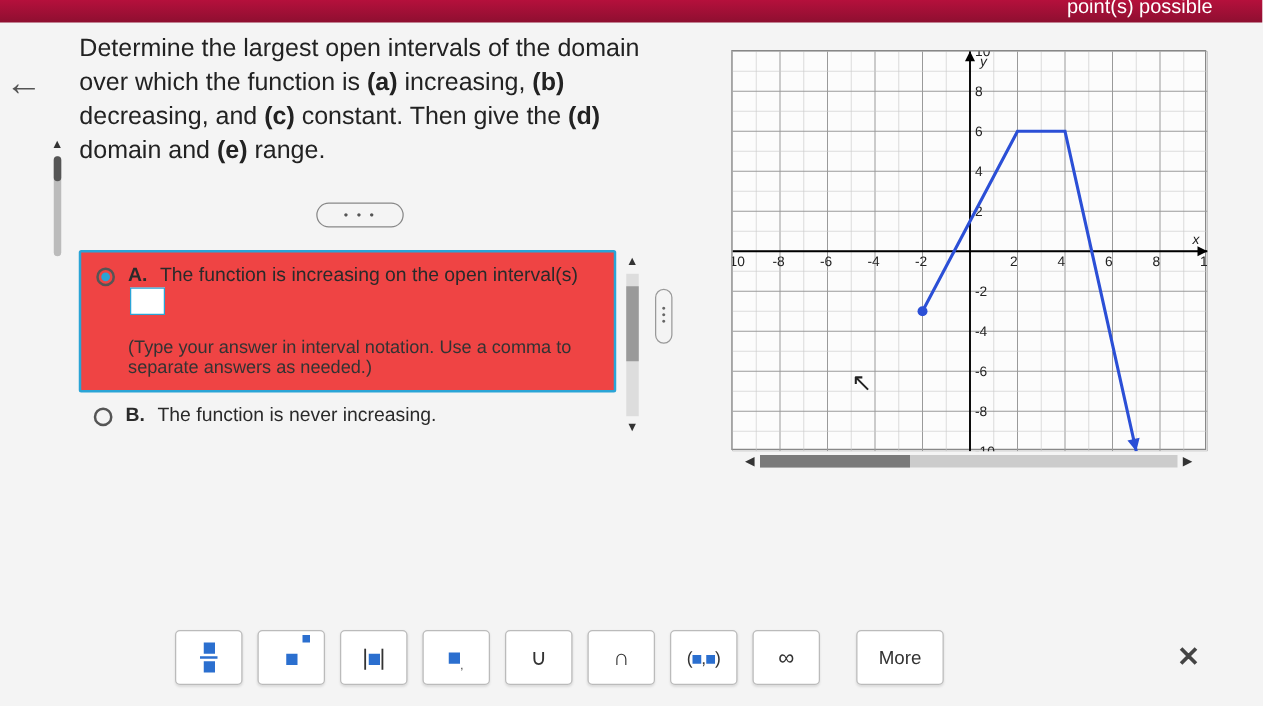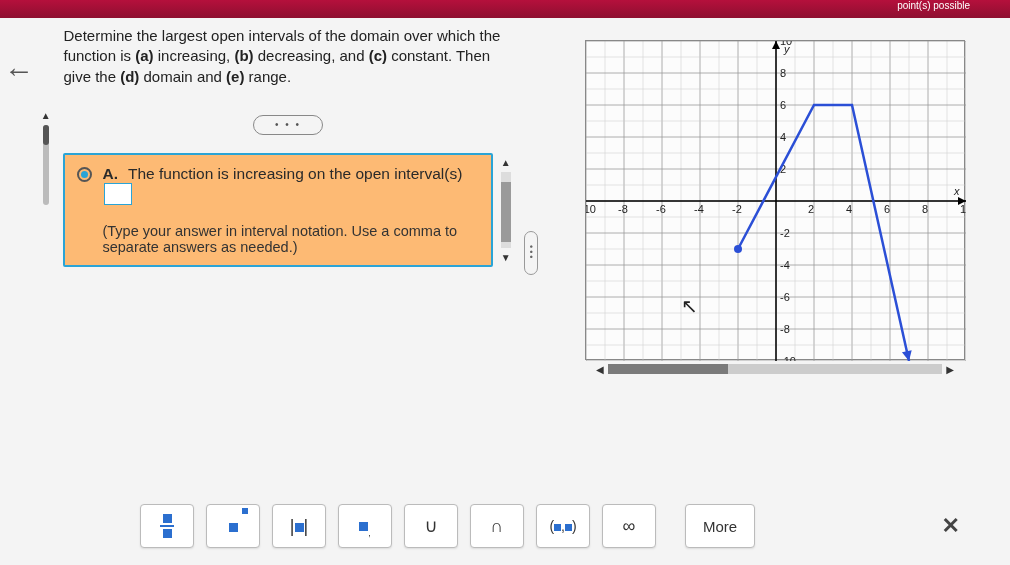--- a/index.html
+++ b/index.html
@@ -9,21 +9,21 @@
     width: 1010px;
     height: 565px;
     overflow: hidden;
     position: relative;
     color: #2a2a2a;
   }
   .topbar {
     height: 18px;
     background: linear-gradient(#b5103c, #8e0f30);
     color: #fff;
-    font-size: 10px;
+    font-size: 16px;
     text-align: right;
     padding-right: 40px;
     line-height: 12px;
     overflow: hidden;
   }
   .back-arrow {
     position: absolute;
     left: 4px;
     top: 50px;
     font-size: 30px;
@@ -47,21 +47,21 @@
     width: 6px; height: 80px; background: #bbb; border-radius: 3px; position: relative;
   }
   .scroll-thumb {
     position: absolute; top: 0; width: 6px; height: 20px; background: #555; border-radius: 3px;
   }
   .question-col {
     flex: 1 1 50%;
     padding: 6px 10px 0 0;
     display: flex; flex-direction: column;
   }
-  .question-text { font-size: 15px; line-height: 1.35; color: #222; }
+  .question-text { font-size: 20px; line-height: 1.35; color: #222; }
   .divider-pill {
     align-self: center;
     margin: 28px 0 18px;
     border: 1px solid #888; border-radius: 12px;
     width: 70px; height: 20px;
     display: flex; align-items: center; justify-content: center;
     font-size: 10px; letter-spacing: 2px; color: #555;
     cursor: pointer;
   }
   .answers {
@@ -77,21 +77,21 @@
   .answer-scroll .track { flex: 1; width: 10px; background: #ddd; margin: 4px 0; position: relative; }
   .answer-scroll .thumb { position: absolute; top: 10px; width: 10px; height: 60px; background: #9a9a9a; }
   .opt {
     display: flex; align-items: flex-start; gap: 10px;
     padding: 10px 12px;
     font-size: 15.5px;
   }
   .opt.selected {
     border: 2px solid #2aa4d6;
     border-radius: 2px;
-    background: #fdba74;
+    background: #ef4444;
   }
   .radio {
     width: 15px; height: 15px; border: 2px solid #555; border-radius: 50%;
     margin-top: 2px; flex-shrink: 0; position: relative;
     cursor: pointer;
   }
   .radio.checked::after {
     content: ""; position: absolute; inset: 2px; background: #2aa4d6; border-radius: 50%;
   }
   .opt-label { font-weight: bold; margin-right: 6px; }
@@ -205,20 +205,27 @@
       <div class="opt selected">
         <div class="radio checked"></div>
         <div class="opt-body">
           <span class="opt-label">A.</span>
           <span>The function is increasing on the open interval(s) </span>
           <span class="input-box"></span>
           <div class="hint">(Type your answer in interval notation. Use a comma to separate answers as needed.)</div>
         </div>
       </div>
 
+      <div class="opt">
+        <div class="radio"></div>
+        <div class="opt-body">
+          <span class="opt-label">B.</span>
+          <span>The function is never increasing.</span>
+        </div>
+      </div>
 
       <div class="answer-scroll">
         <div class="scroll-caret">▲</div>
         <div class="track">
           <div class="thumb"></div>
         </div>
         <div class="scroll-caret">▼</div>
       </div>
     </div>
   </div>

